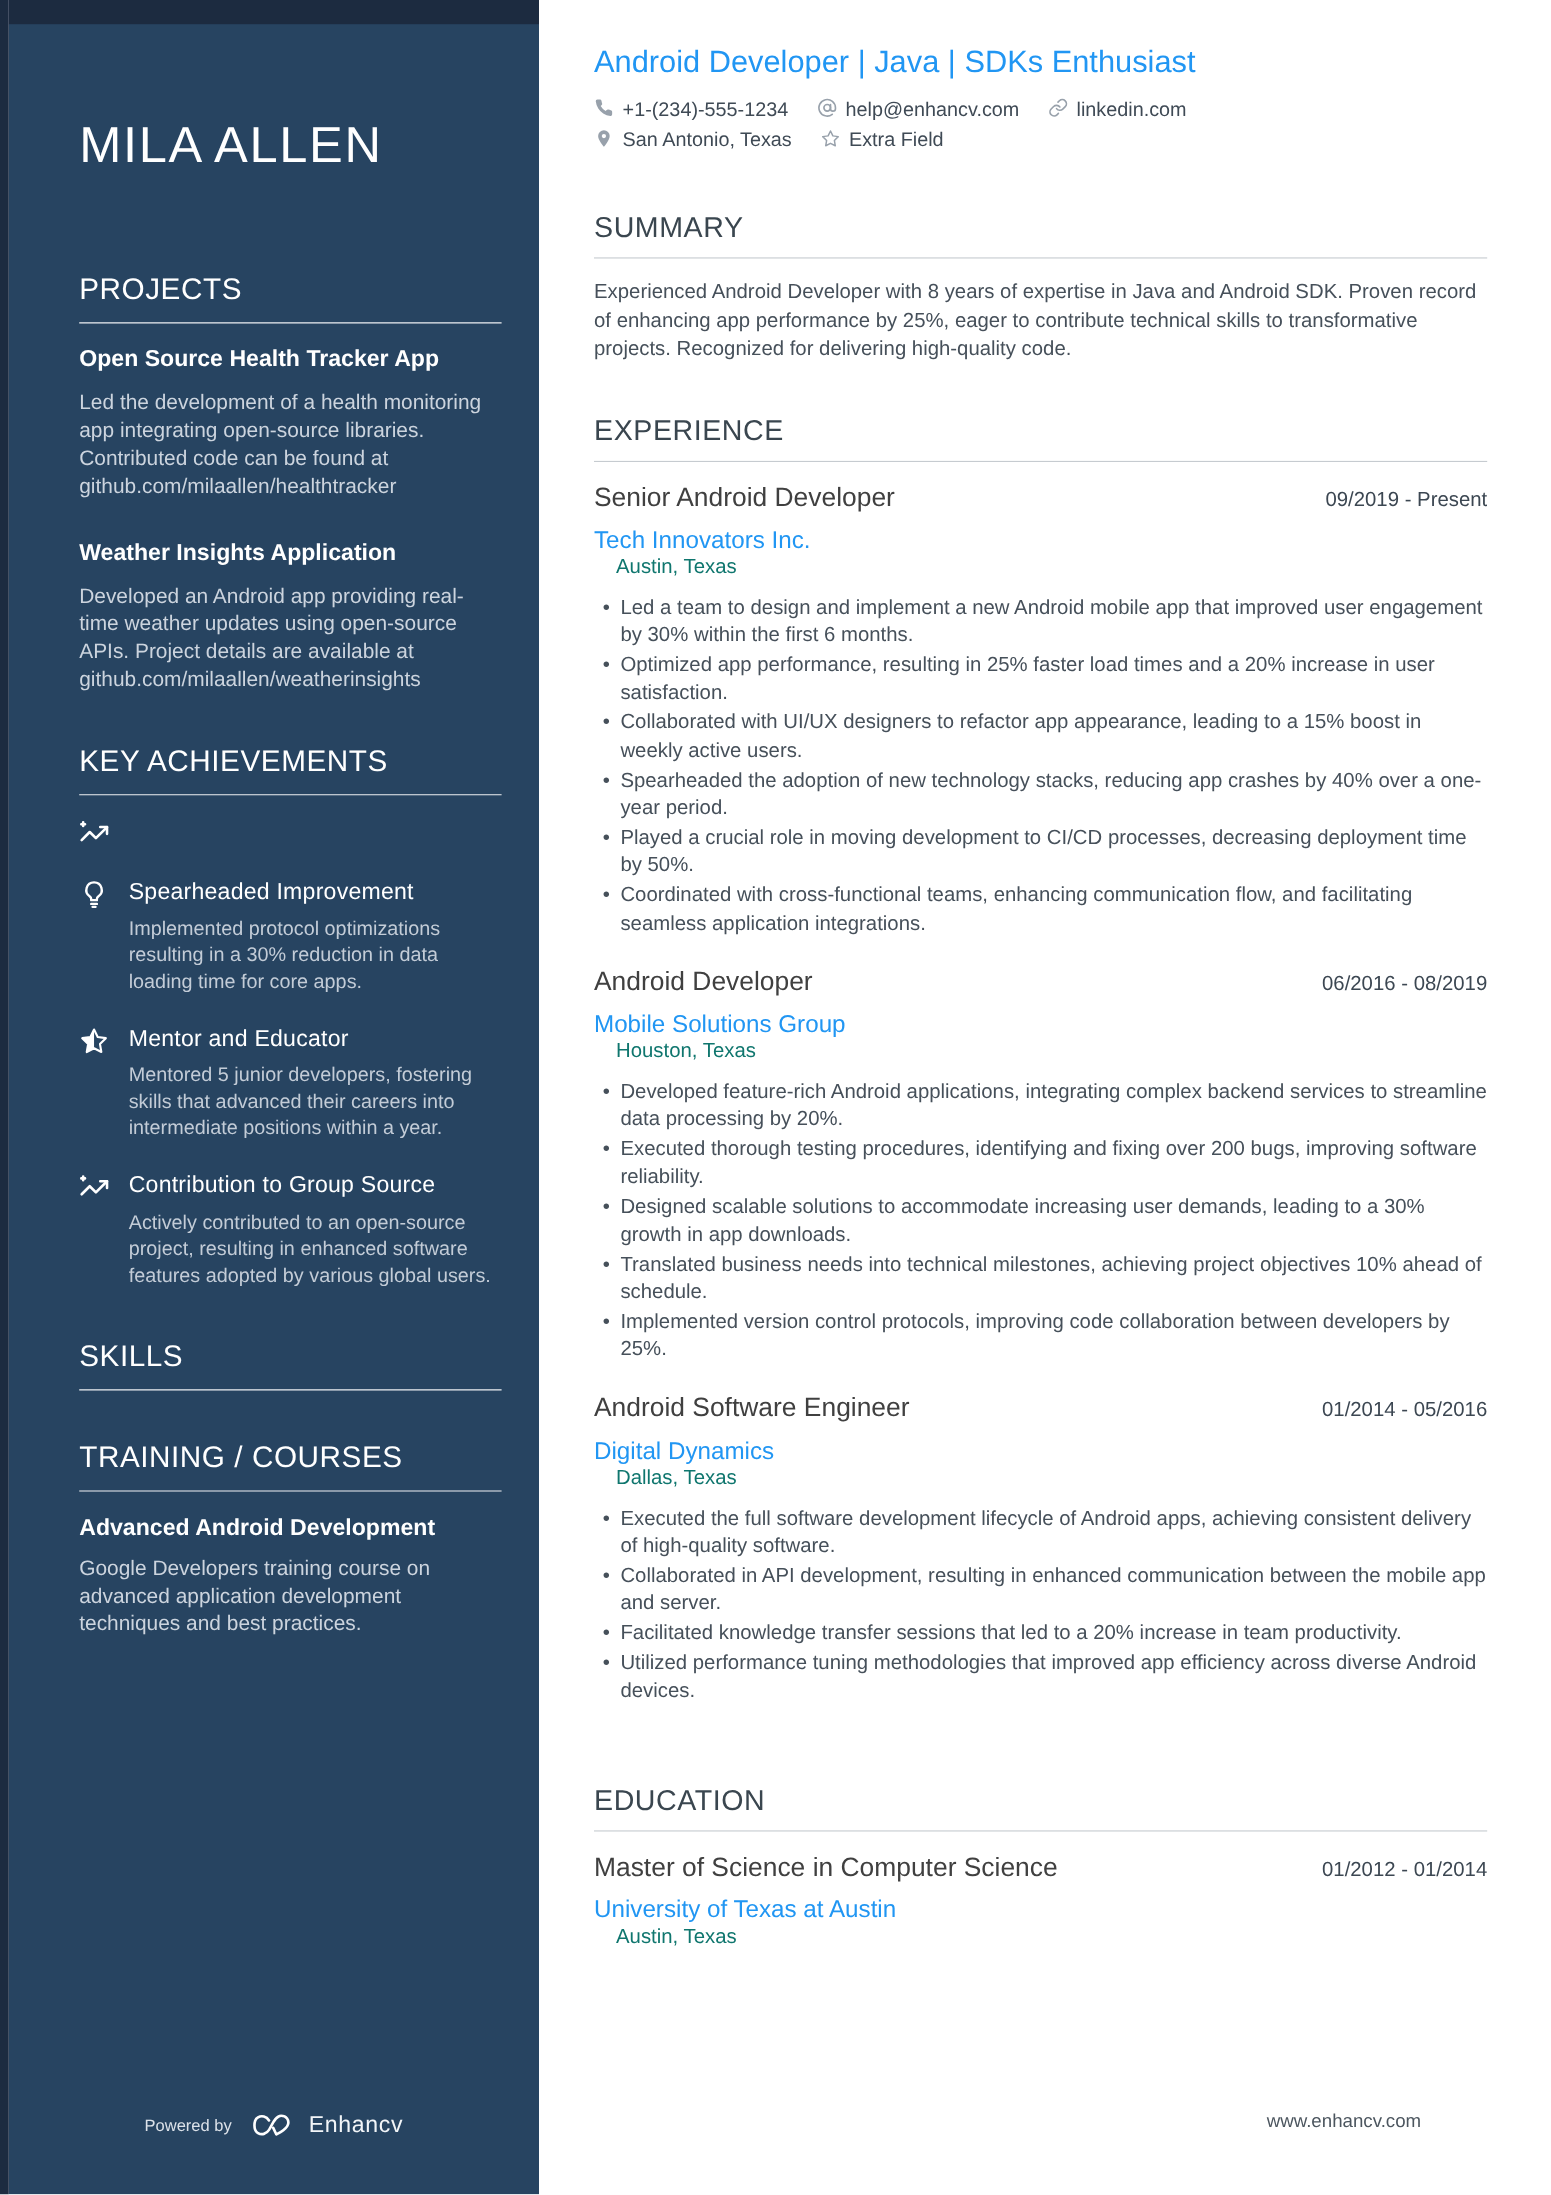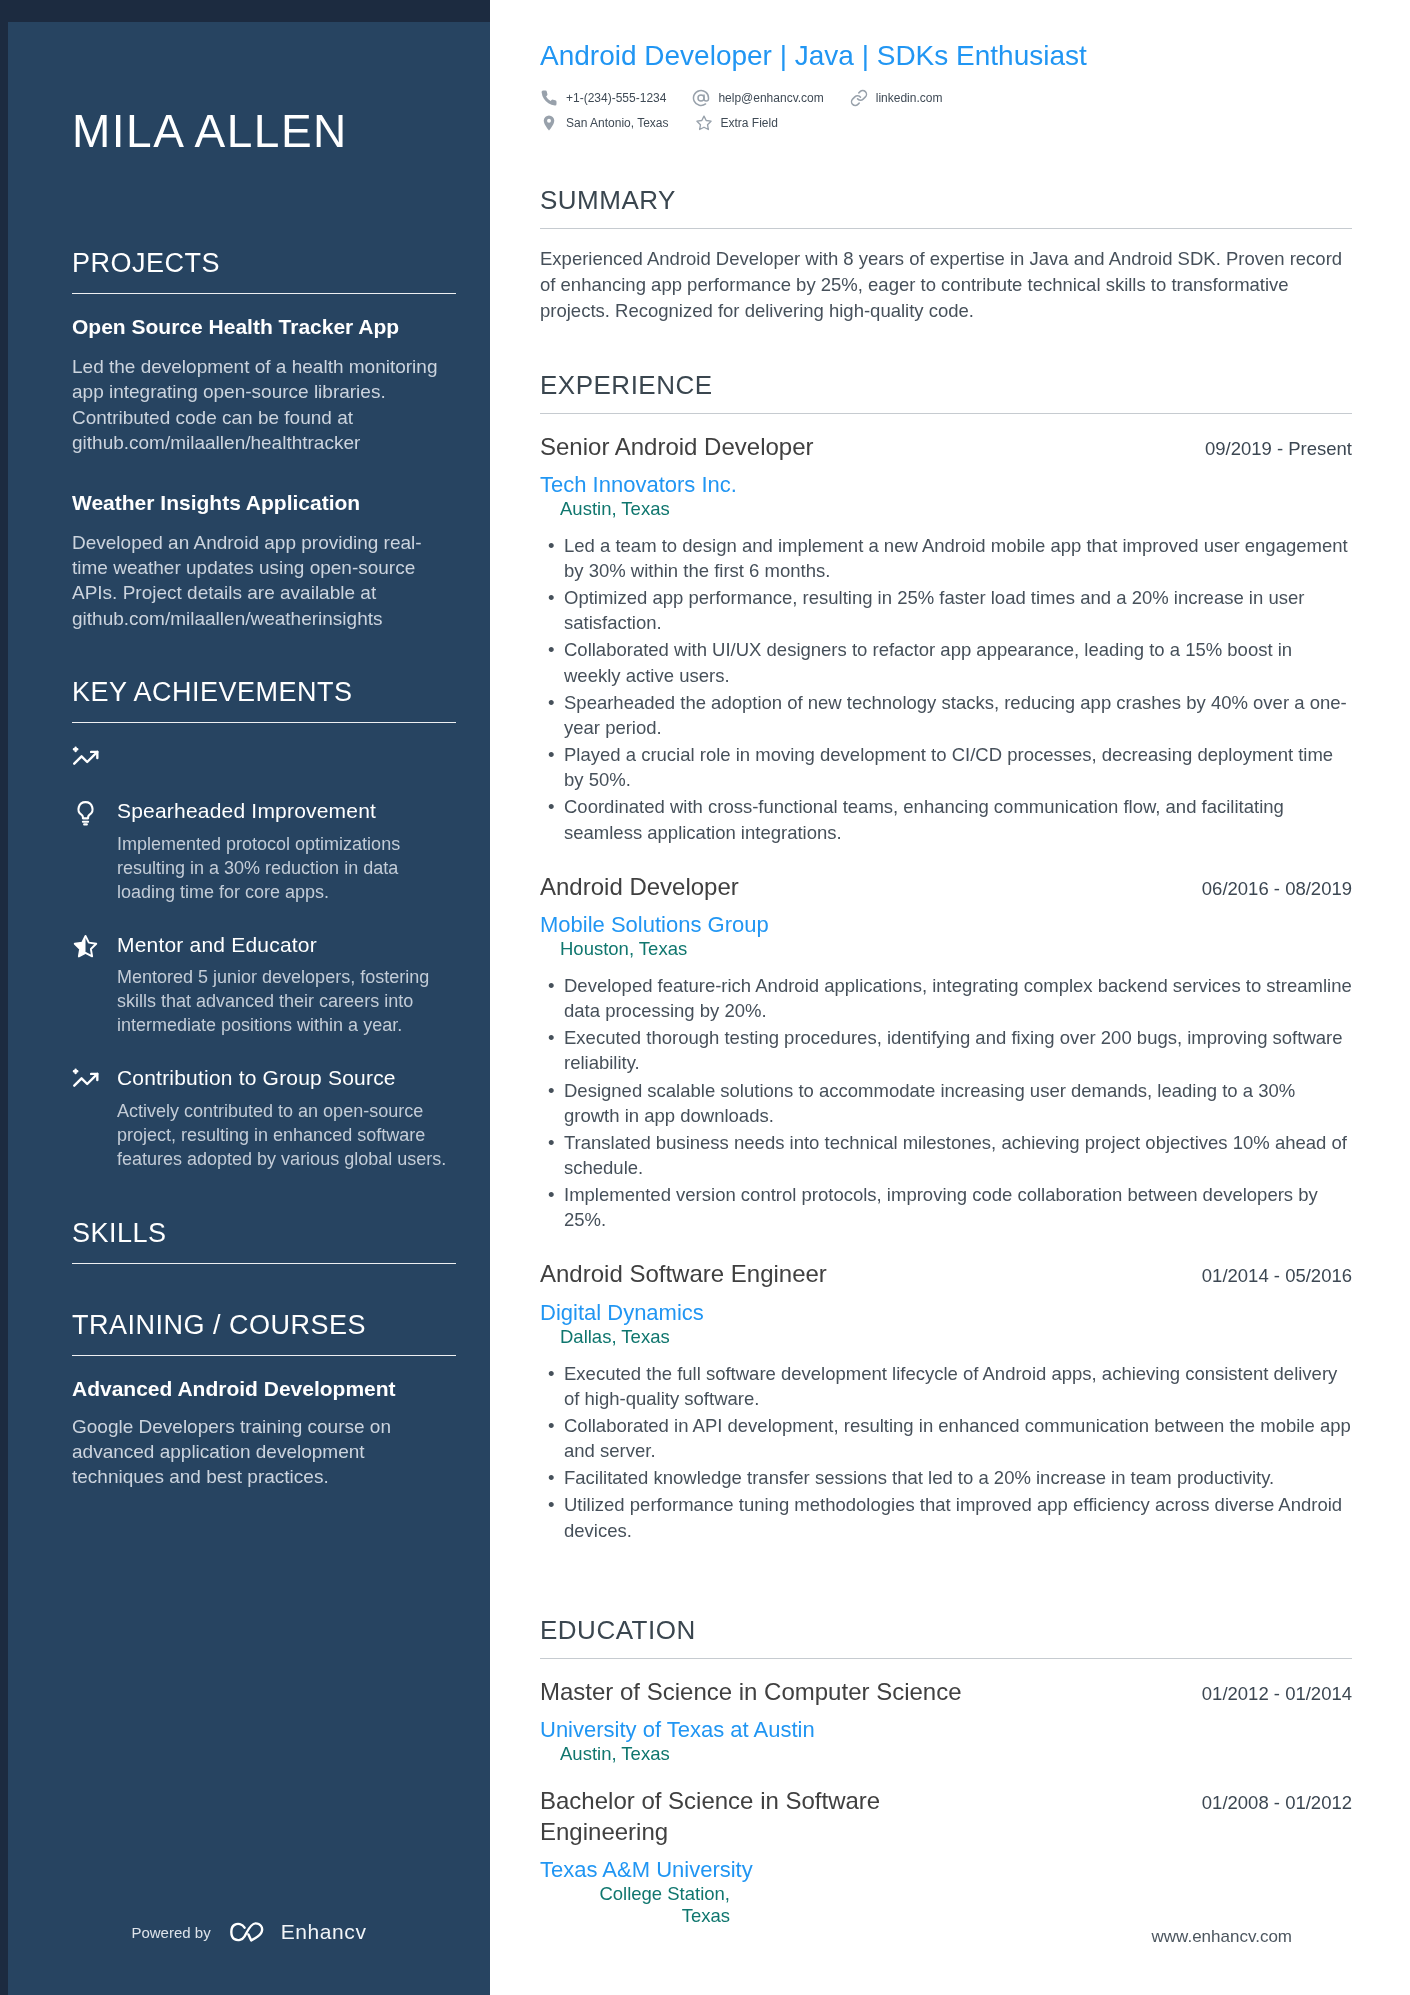--- a/index.html
+++ b/index.html
@@ -51,21 +51,21 @@
     padding:0 20px 50px 20px;
   }
   .powered { font-size:15px; color:#dde3ea; }
   .logo { width:42px; height:26px; color:#ffffff; }
   .logo svg { width:100%; height:100%; display:block; }
   .brand { font-size:21px; color:#f2f5f8; letter-spacing:.6px; }
   
   main { flex:1; display:flex; flex-direction:column; padding:40px 58px 0 50px; min-width:0; }
   .m-title { color:#2196f3; font-size:28px; font-weight:500; margin-bottom:17px; }
   .contact-row { display:flex; gap:26px; align-items:center; margin-bottom:7px; }
-  .c-item { display:flex; align-items:center; gap:8px; font-size:12px; color:#3f4a55; }
+  .c-item { display:flex; gap:8px; font-size:18px; color:#3f4a55; }
   .c-icon { width:18px; height:18px; color:#98a1ab; flex:none; }
   .c-icon svg { width:100%; height:100%; display:block; }
   .m-section { margin-top:46px; }
   .m-heading {
     font-size:26px; font-weight:400; letter-spacing:.5px; color:#3a464f;
     padding-bottom:12px; border-bottom:1px solid #c6cbd0; margin-bottom:17px;
   }
   .summary-text { font-size:18.5px; line-height:1.4; color:#46505a; max-width:840px; }
   .job-head { display:flex; justify-content:space-between; align-items:baseline; }
   .job-title { font-size:24px; font-weight:500; color:#404040; line-height:1.3; }
@@ -312,27 +312,17 @@
         <div class="job-head">
           <h3 class="job-title edu-title">Master of Science in Computer Science</h3>
           <span class="job-dates">01/2012 - 01/2014</span>
         </div>
         <div class="job-sub">
           <span class="company">University of Texas at Austin</span>
           <span class="job-loc edu-loc">Austin, Texas</span>
         </div>
       </div>
 
-      <div class="degree">
-        <div class="job-head">
-          <h3 class="job-title edu-title">Bachelor of Science in Software Engineering</h3>
-          <span class="job-dates">01/2008 - 01/2012</span>
-        </div>
-        <div class="job-sub">
-          <span class="company">Texas A&amp;M University</span>
-          <span class="job-loc edu-loc">College Station, Texas</span>
-        </div>
-      </div>
     </section>
 
     <div class="site-footer">www.enhancv.com</div>
   </main>
 </div>
 
 </body></html>

